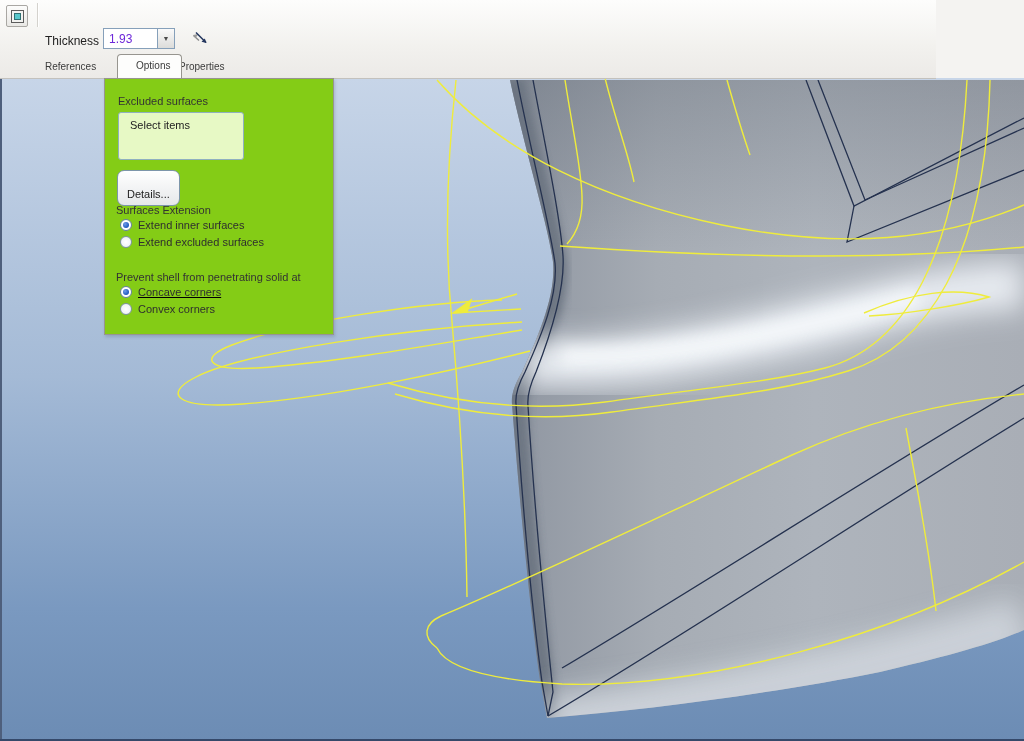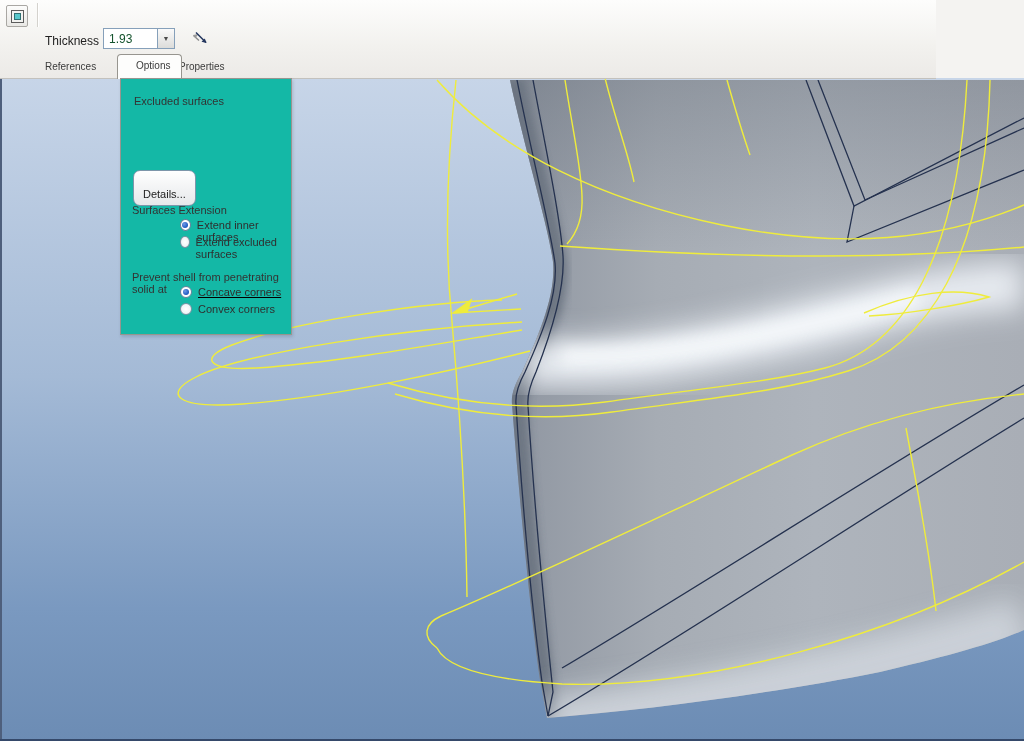--- a/index.html
+++ b/index.html
@@ -15,52 +15,52 @@
             display:flex;align-items:center;justify-content:center;}
   .feat-outer{width:11px;height:11px;border:1px solid #5c5c5c;background:#f2f2f0;
               display:flex;align-items:center;justify-content:center;}
   .feat-inner{width:5px;height:5px;background:#57c7cb;border:1px solid #2f6f72;}
   .vsep{position:absolute;left:37px;top:3px;width:1px;height:24px;background:#d4d2cd;
         box-shadow:1px 0 0 #ffffff;}
   #thick-label{position:absolute;left:45px;top:34px;font-size:12px;color:#222;}
   #thick-combo{position:absolute;left:103px;top:28px;display:flex;height:21px;}
   #thick-input{width:54px;height:21px;box-sizing:border-box;border:1px solid #86a0ba;
                border-right:none;font-family:"Liberation Sans",sans-serif;font-size:12px;
-               padding:2px 5px;color:#14532d;background:#fff;outline:none;}
+               padding:2px 5px;color:#6d28d9;background:#fff;outline:none;}
   #thick-dd{width:18px;height:21px;box-sizing:border-box;border:1px solid #86a0ba;
             background:linear-gradient(#fafafa,#dcdcda);display:flex;align-items:center;
             justify-content:center;padding:0;cursor:default;}
   #thick-dd .caret{font-size:7px;color:#4a4a4a;line-height:1;}
   #flip-btn{position:absolute;left:190px;top:29px;width:20px;height:20px;cursor:default;}
 
   .tab{position:absolute;font-size:10px;color:#3b3b3b;cursor:default;white-space:nowrap;}
   .tab.plain{top:61px;}
   .tab.active{top:54px;height:25px;box-sizing:border-box;padding:5px 11px 0 18px;
               background:#fdfdfc;border:1px solid #97958f;border-bottom:none;
               border-radius:4px 4px 0 0;z-index:6;}
   #tab-references{left:45px;}
   #tab-options{left:117px;}
   #tab-properties{left:179px;}
 
   
-  #panel{position:absolute;left:120px;top:78px;width:172px;height:257px;z-index:5;
-         background:#14b8a6;border:1px solid #97958f;box-sizing:border-box;
+  #panel{position:absolute;left:104px;top:78px;width:230px;height:257px;z-index:5;
+         background:#84cc16;border:1px solid #97958f;box-sizing:border-box;
          box-shadow:1px 2px 3px rgba(40,50,70,.18);}
   .p-label{position:absolute;font-size:11px;color:#333;}
   #lbl-excluded{left:13px;top:16px;}
   #collector{position:absolute;left:13px;top:33px;width:126px;height:48px;box-sizing:border-box;
              background:#e7f9c5;border:1px solid #8fb0c0;border-radius:3px;}
   #collector .ph{position:absolute;left:11px;top:6px;font-size:11px;color:#222;}
   #details-btn{position:absolute;left:12px;top:91px;height:18px;padding:17px 9px;
                font-family:"Liberation Sans",sans-serif;font-size:11px;color:#222;
                border:1px solid #7d96aa;border-radius:7px;
                background:linear-gradient(#ffffff,#e6e8ea);cursor:default;}
   #lbl-surfext{left:11px;top:125px;}
   #lbl-prevent{left:11px;top:192px;}
-  .radio{position:absolute;display:flex;align-items:flex-start;cursor:default;margin-left:44px;}
+  .radio{position:absolute;display:flex;align-items:flex-start;cursor:default;}
   #radio-ext-inner{left:15px;top:140px;}
   #radio-ext-excl{left:15px;top:157px;}
   #radio-concave{left:15px;top:207px;text-decoration:underline;}
   #radio-convex{left:15px;top:224px;}
   .rb{width:12px;height:12px;border-radius:50%;box-sizing:border-box;
       border:1px solid #7e93a4;background:radial-gradient(#ffffff,#e8edf2);
       display:flex;align-items:center;justify-content:center;}
   .radio.selected .rb{border-color:#5f7econstant;border-color:#64809a;background:#fff;}
   .radio.selected .rb::after{content:"";width:6px;height:6px;border-radius:50%;
       background:radial-gradient(circle at 35% 35%,#6f9ae8,#1d57c0 70%);}
@@ -188,20 +188,23 @@
     </span>
 
     <div id="tab-references" class="tab plain">References</div>
     <div id="tab-options" class="tab active">Options</div>
     <div id="tab-properties" class="tab plain">Properties</div>
   </div>
 
   <div id="panel">
     <div id="lbl-excluded" class="p-label">Excluded surfaces</div>
 
+    <div id="collector">
+      <span class="ph">Select items</span>
+    </div>
 
     <button id="details-btn">Details...</button>
 
     <div id="lbl-surfext" class="p-label">Surfaces Extension</div>
 
     <label class="radio selected" id="radio-ext-inner">
       <span class="rb"></span>
       <span class="rl">Extend inner surfaces</span>
     </label>
     <label class="radio" id="radio-ext-excl">

